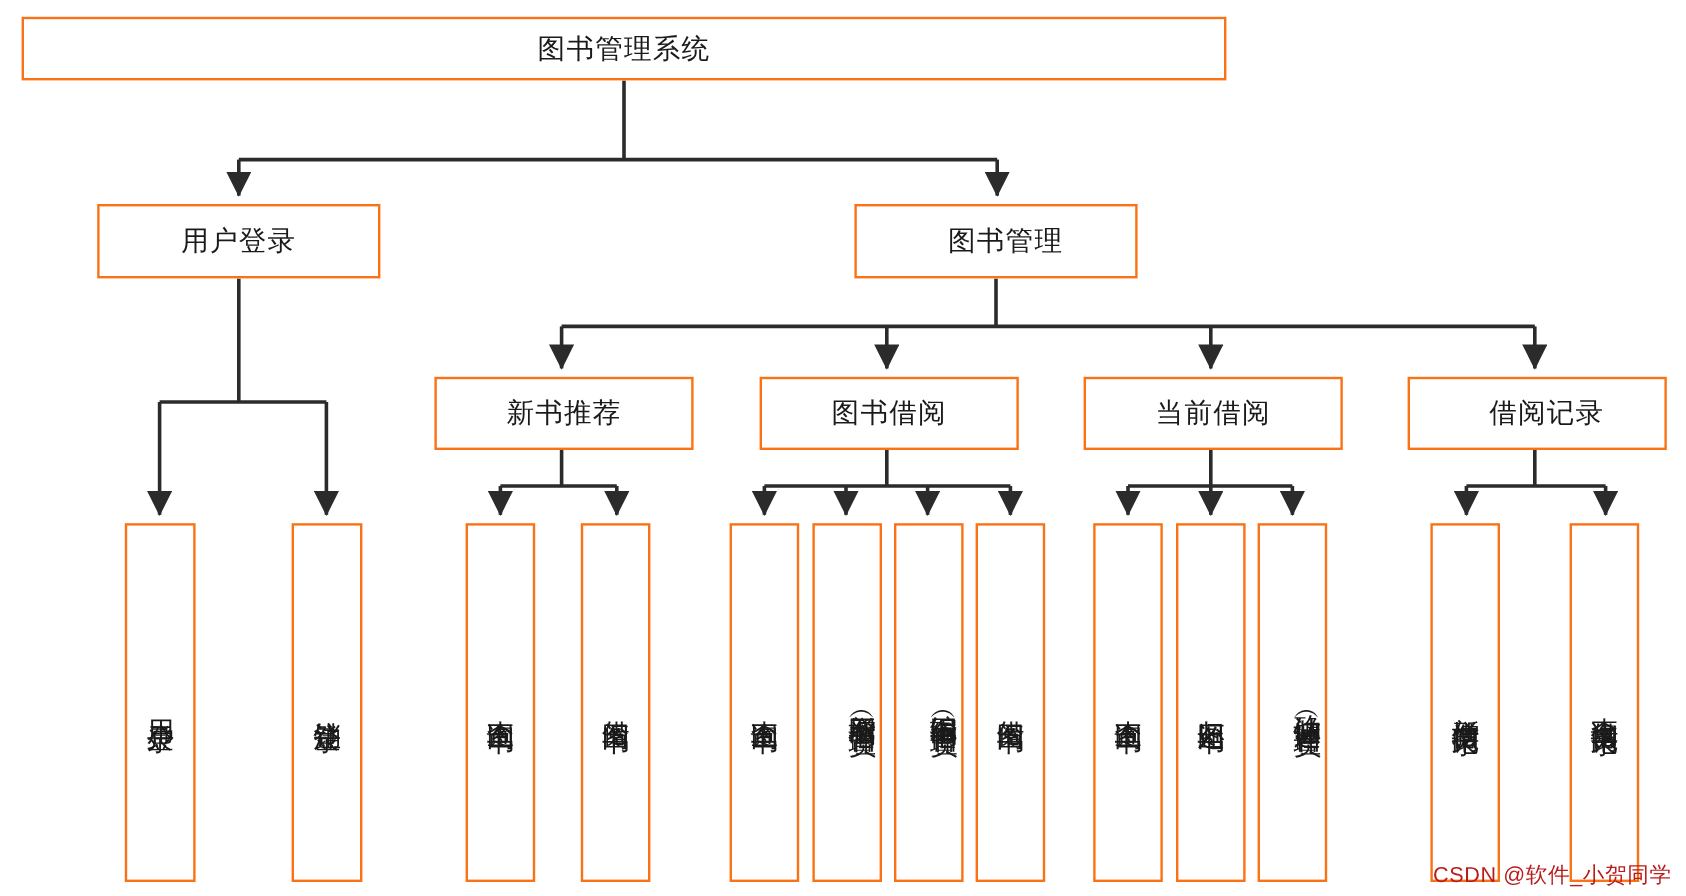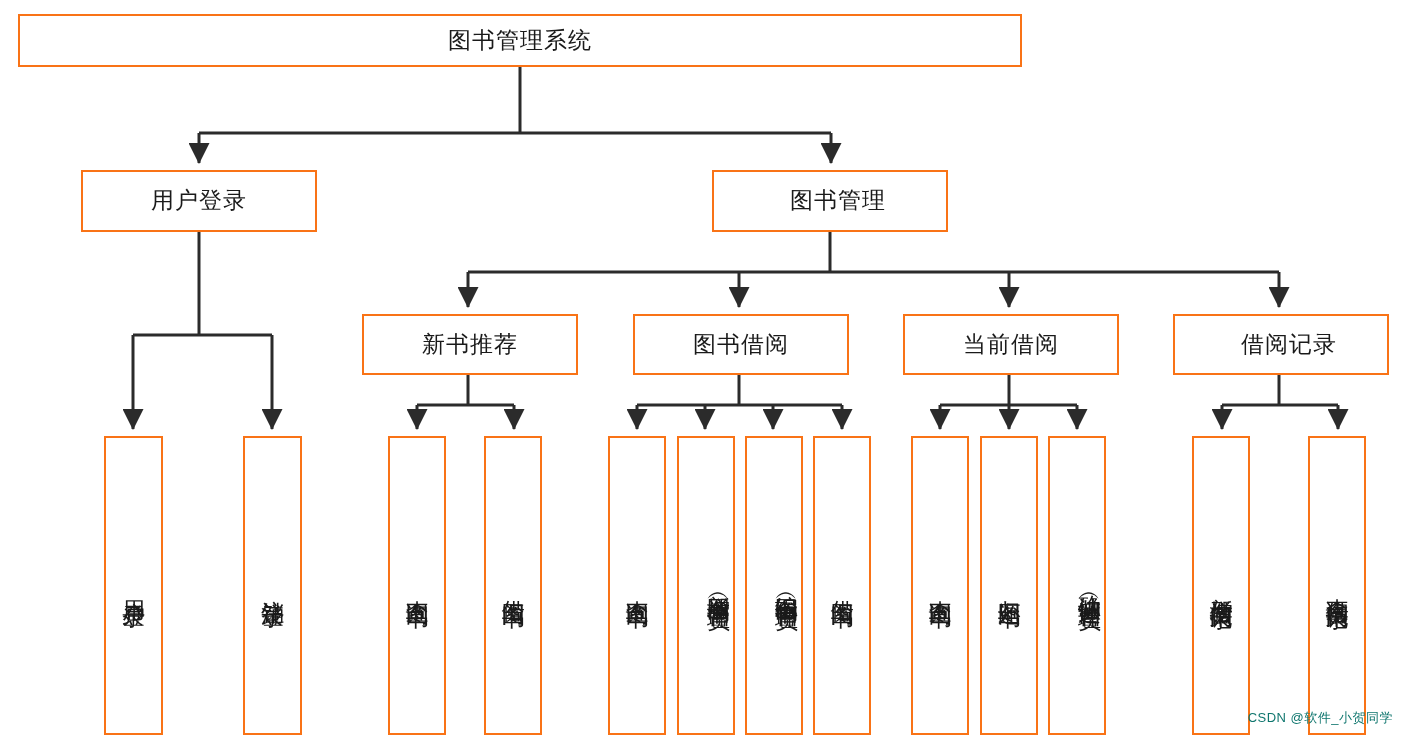--- a/index.html
+++ b/index.html
@@ -55,23 +55,23 @@
     display: block;
     writing-mode: vertical-rl;
     text-orientation: upright;
   }
   .node.vert.topalign {
     align-items: flex-start;
   }
   #watermark {
     position: absolute;
     right: 12px;
-    bottom: 20px;
-    font-size: 13px;
-    color: #0f766e;
+    bottom: 6px;
+    font-size: 18px;
+    color: #b91c1c;
     white-space: nowrap;
     z-index: 3;
     letter-spacing: 0.5px;
   }
 </style>
 </head>
 <body>
 
 <div id="canvas">
 

